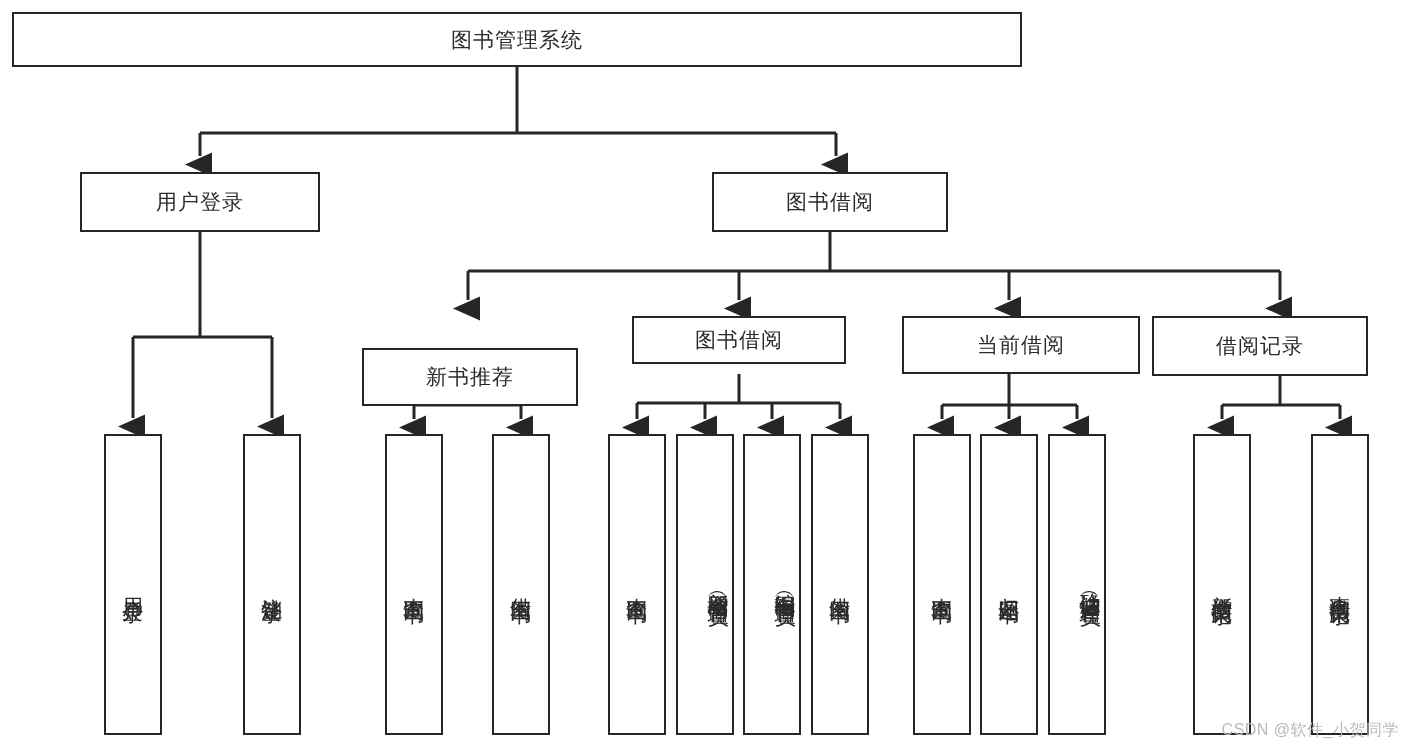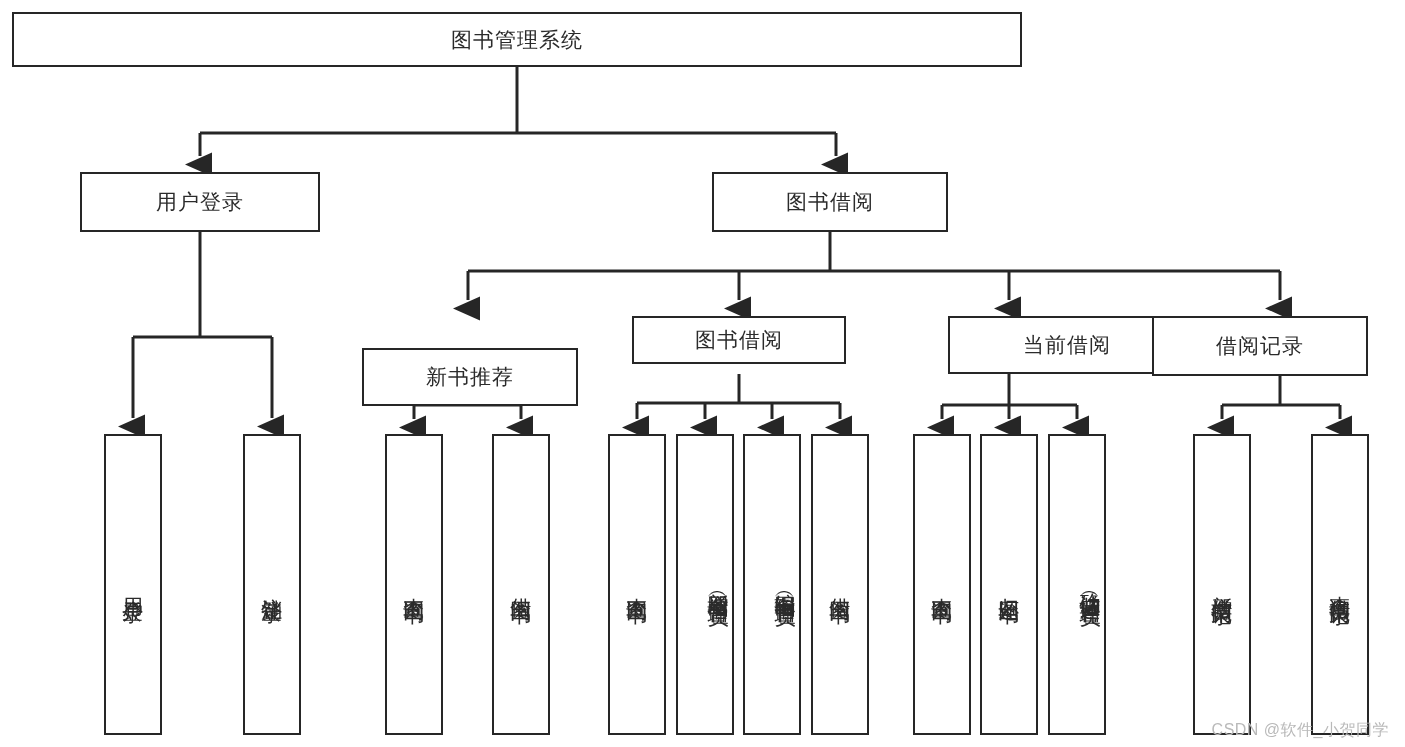--- a/index.html
+++ b/index.html
@@ -30,21 +30,21 @@
     text-orientation:upright;
     font-size:21px;
     line-height:1.32;
     letter-spacing:2px;
     padding:6px 0;
   }
   .node.vert.topalign{ align-items:flex-start; }
 
   .watermark{
     position:absolute;
-    right:16px;
+    right:6px;
     bottom:6px;
     font-size:16px;
     color:#b9b9b9;
     letter-spacing:0.5px;
     white-space:nowrap;
     pointer-events:none;
     margin-top:40px;
   }
 </style>
 </head>
@@ -105,21 +105,21 @@
   <div class="node horiz" style="left:12px;top:12px;width:1010px;height:55px;">图书管理系统</div>
 
   <div class="node horiz" style="left:80px;top:172px;width:240px;height:60px;">用户登录</div>
 
   <div class="node horiz" style="left:712px;top:172px;width:236px;height:60px;">图书借阅</div>
 
   <div class="node horiz" style="left:362px;top:316px;width:216px;height:58px;margin-top:32px;">新书推荐</div>
 
   <div class="node horiz" style="left:632px;top:316px;width:214px;height:48px;">图书借阅</div>
 
-  <div class="node horiz" style="left:902px;top:316px;width:238px;height:58px;margin-left:46px;">当前借阅</div>
+  <div class="node horiz" style="left:902px;top:316px;width:238px;height:58px;">当前借阅</div>
 
   <div class="node horiz" style="left:1152px;top:316px;width:216px;height:60px;">借阅记录</div>
 
   <div class="node vert" style="left:104px;top:434px;width:58px;height:301px;">用户登录</div>
 
   <div class="node vert" style="left:243px;top:434px;width:58px;height:301px;">注销登录</div>
 
   <div class="node vert" style="left:385px;top:434px;width:58px;height:301px;">查询图书</div>
 
   <div class="node vert" style="left:492px;top:434px;width:58px;height:301px;">借阅图书</div>

